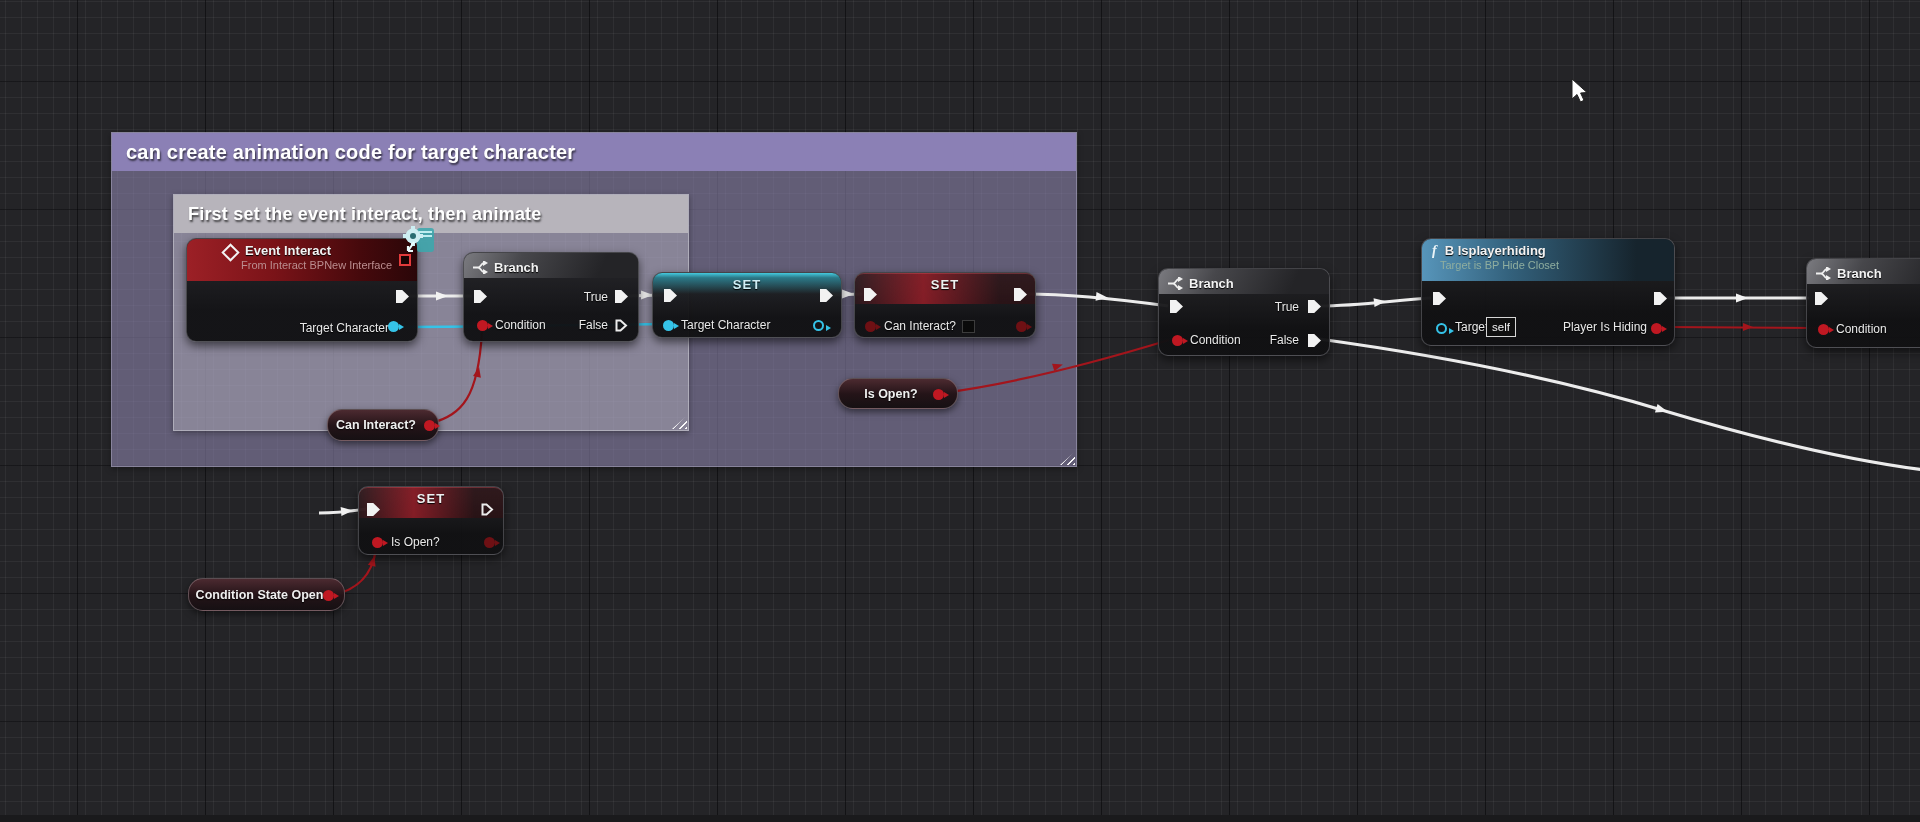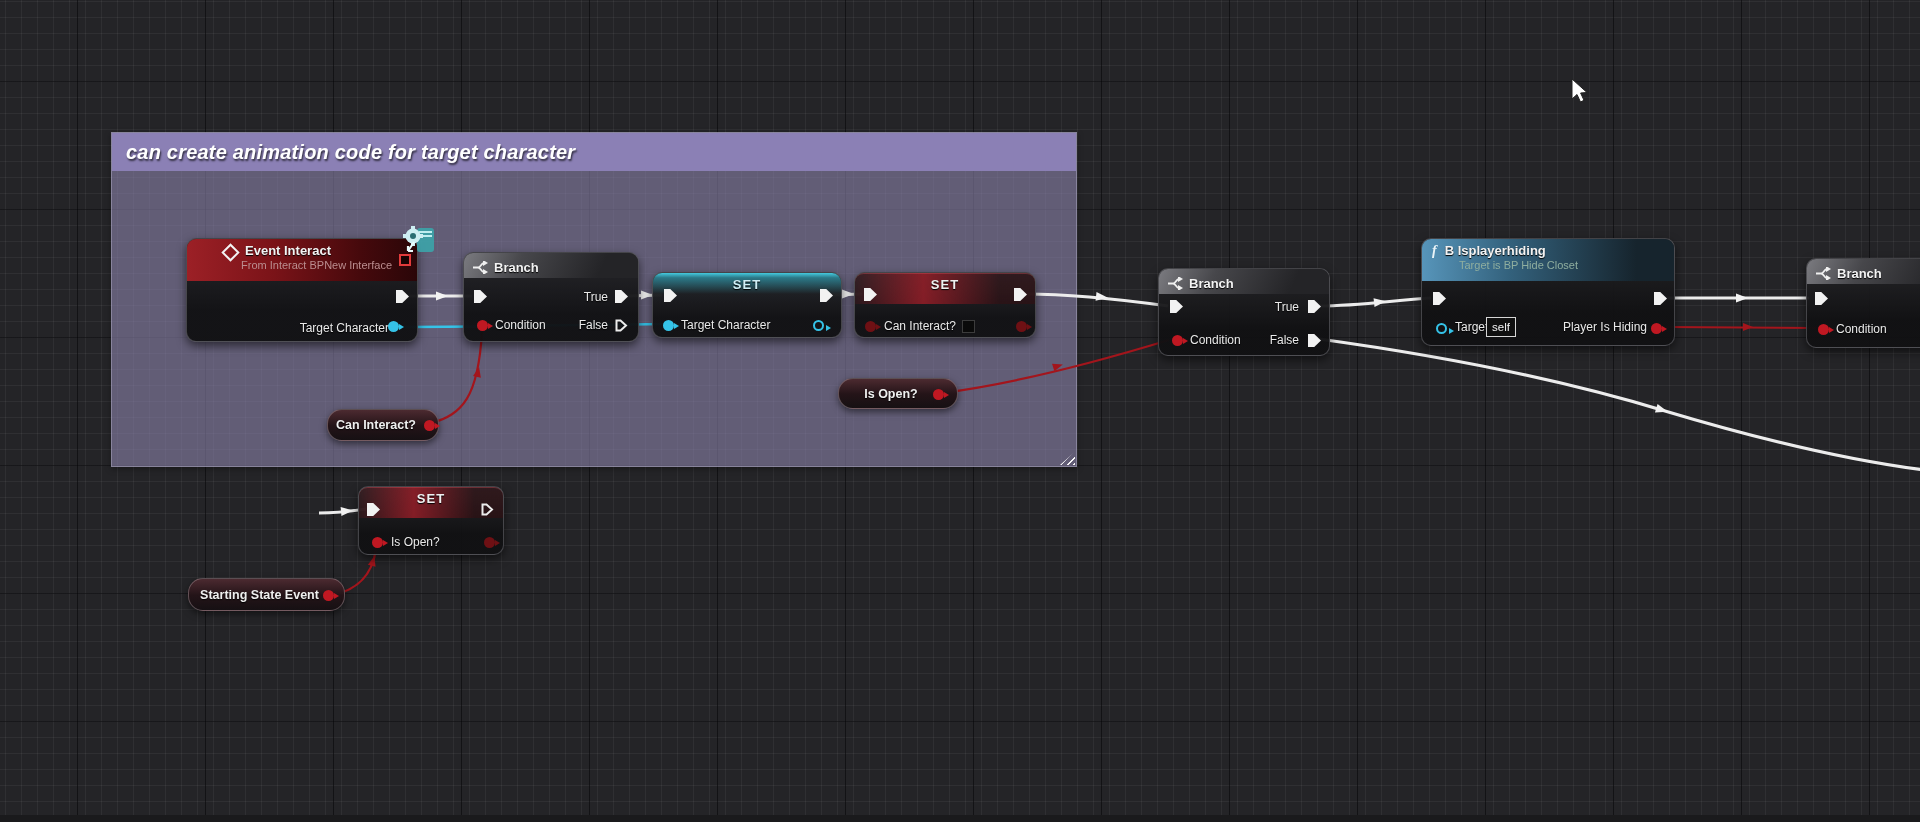--- a/index.html
+++ b/index.html
@@ -71,26 +71,32 @@
   .watermark{position:absolute;right:13px;bottom:24px;font-size:57px;font-weight:bold;letter-spacing:1px;
     color:#59595c;text-shadow:0 1px 0 rgba(0,0,0,0.4);}
   .bottombar{position:absolute;left:0;right:0;bottom:0;height:7px;background:#1a1a1c;}
 </style>
 </head>
 <body>
 
 <div id="canvas">
 
   <div class="comment" style="left:111px;top:132px;width:964px;height:333px;background:rgba(140,132,172,0.6);">
-    <div class="comment-head" style="background:#8b80b5;font-style:italic;">
+    <div class="comment-head" style="background:#8b80b5;">
       <span>can create animation code for target character</span>
     </div>
     <div class="grip"></div>
   </div>
 
+  <div class="comment" style="left:173px;top:194px;width:514px;height:235px;background:rgba(208,206,216,0.35);border-color:rgba(235,235,240,0.4);">
+    <div class="comment-head" style="background:#b7b4bb;font-size:18px;">
+      <span>First set the event interact, then animate</span>
+    </div>
+    <div class="grip"></div>
+  </div>
 
   <svg class="abs" style="left:0;top:0;" width="1920" height="822">
 
     <path d="M399,327 C480,327 580,325 662,324" stroke="#35c3e8" stroke-width="2.5" fill="none"></path>
 
     <path d="M432,423 C462,414 478,398 482,332" stroke="#a3151c" stroke-width="2.2" fill="none"></path>
     <polygon points="-5,-4 5,0 -5,4" fill="#a3151c" transform="translate(478,372) rotate(-78)"></polygon>
 
     <path d="M942,393 C1020,383 1100,361 1169,340" stroke="#a3151c" stroke-width="2.2" fill="none"></path>
     <polygon points="-5,-4 5,0 -5,4" fill="#a3151c" transform="translate(1058,366) rotate(-17)"></polygon>
@@ -205,21 +211,21 @@
     <span class="plabel" style="right:30px;top:63px;">False</span>
     <div class="pin-exec" style="left:149px;top:65px;"></div>
   </div>
 
   <div class="node" style="left:1421px;top:238px;width:254px;height:108px;">
     <div class="nhead head-func">
       <div style="display:flex;">
         <span style="font-family:'Liberation Serif',serif;font-style:italic;font-weight:bold;color:#eaf4f8;font-size:14px;margin:0 8px 0 2px;line-height:16px;">f</span>
         <span class="ntitle">B Isplayerhiding</span>
       </div>
-      <span class="nsub" style="color:#8fae9f;margin-left:29px;">Target is BP Hide Closet</span>
+      <span class="nsub" style="color:#8fae9f;margin-left:10px;">Target is BP Hide Closet</span>
     </div>
     <div class="pin-exec" style="left:11px;top:53px;"></div>
     <div class="pin-exec" style="left:232px;top:53px;"></div>
     <div class="dot hollow-cyan" style="left:14px;top:84px;"></div>
     <span class="plabel" style="left:33px;top:80px;text-align:right;">Target</span>
     <div class="selfbox" style="left:64px;top:78px;">
       <span>self</span>
     </div>
     <span class="plabel" style="right:27px;top:80px;">Player Is Hiding</span>
     <div class="dot red" style="left:229px;top:84px;"></div>
@@ -254,21 +260,21 @@
 
   <div class="pill" style="left:327px;top:409px;width:112px;height:32px;">
     <span>Can Interact?</span>
     <div class="dot red" style="left:96px;top:10px;"></div>
   </div>
   <div class="pill" style="left:838px;top:378px;width:120px;height:31px;">
     <span>Is Open?</span>
     <div class="dot red" style="left:94px;top:10px;"></div>
   </div>
   <div class="pill" style="left:188px;top:578px;width:157px;height:33px;">
-    <span>Starting State Event</span>
+    <span>Condition State Open</span>
     <div class="dot red" style="left:134px;top:11px;"></div>
   </div>
 
   <div class="bottombar"></div>
 
   <svg class="abs" style="left:1570px;top:78px;" width="22" height="30">
     <path d="M2,1 L2,21 L7,16.5 L10.5,24 L14,22.3 L10.6,15 L17,14.5 Z" fill="#ffffff" stroke="#222" stroke-width="1"></path>
   </svg>
 
 </div>

